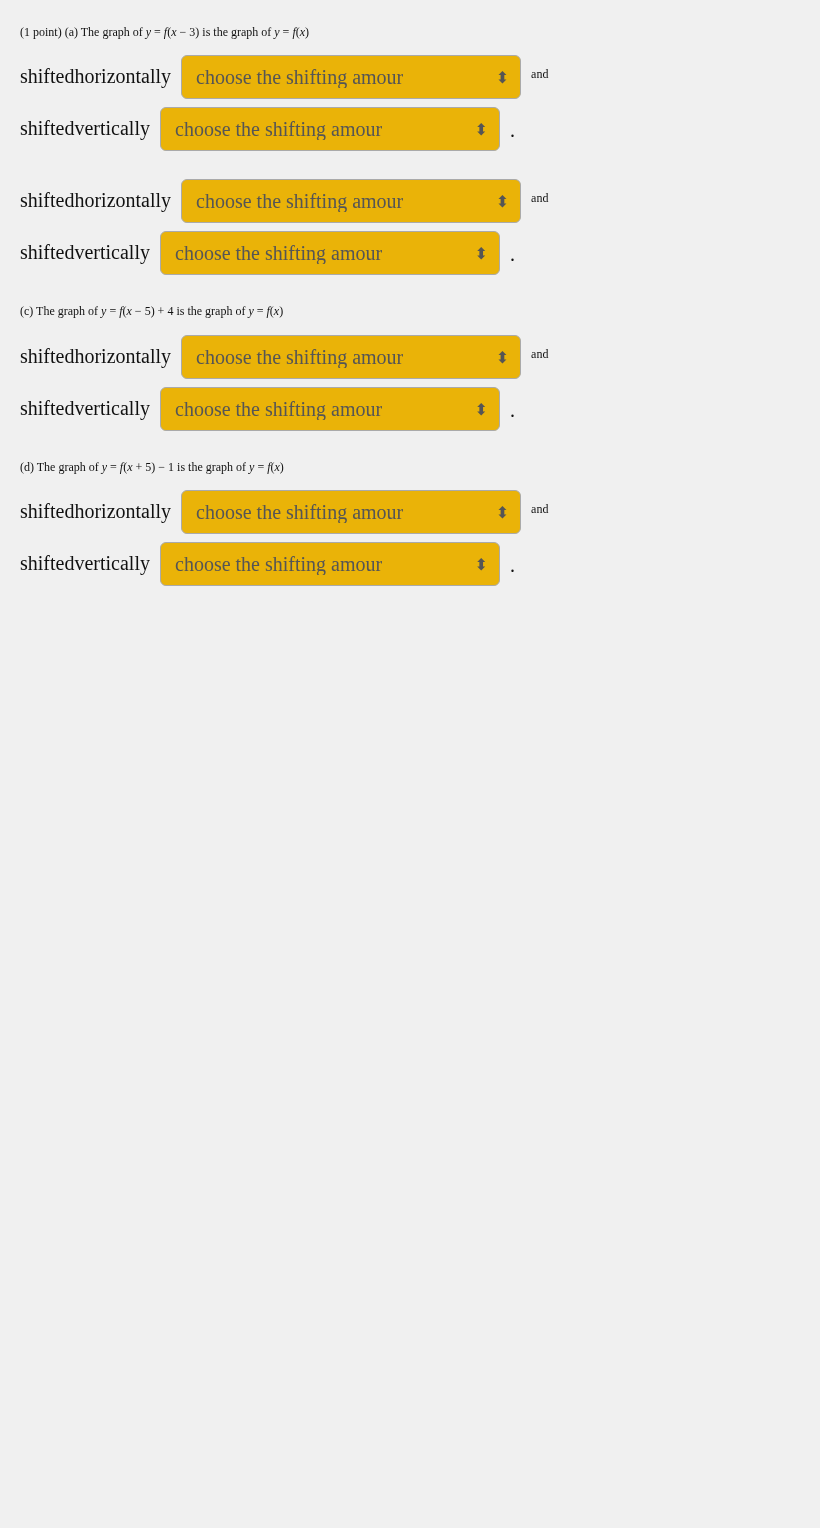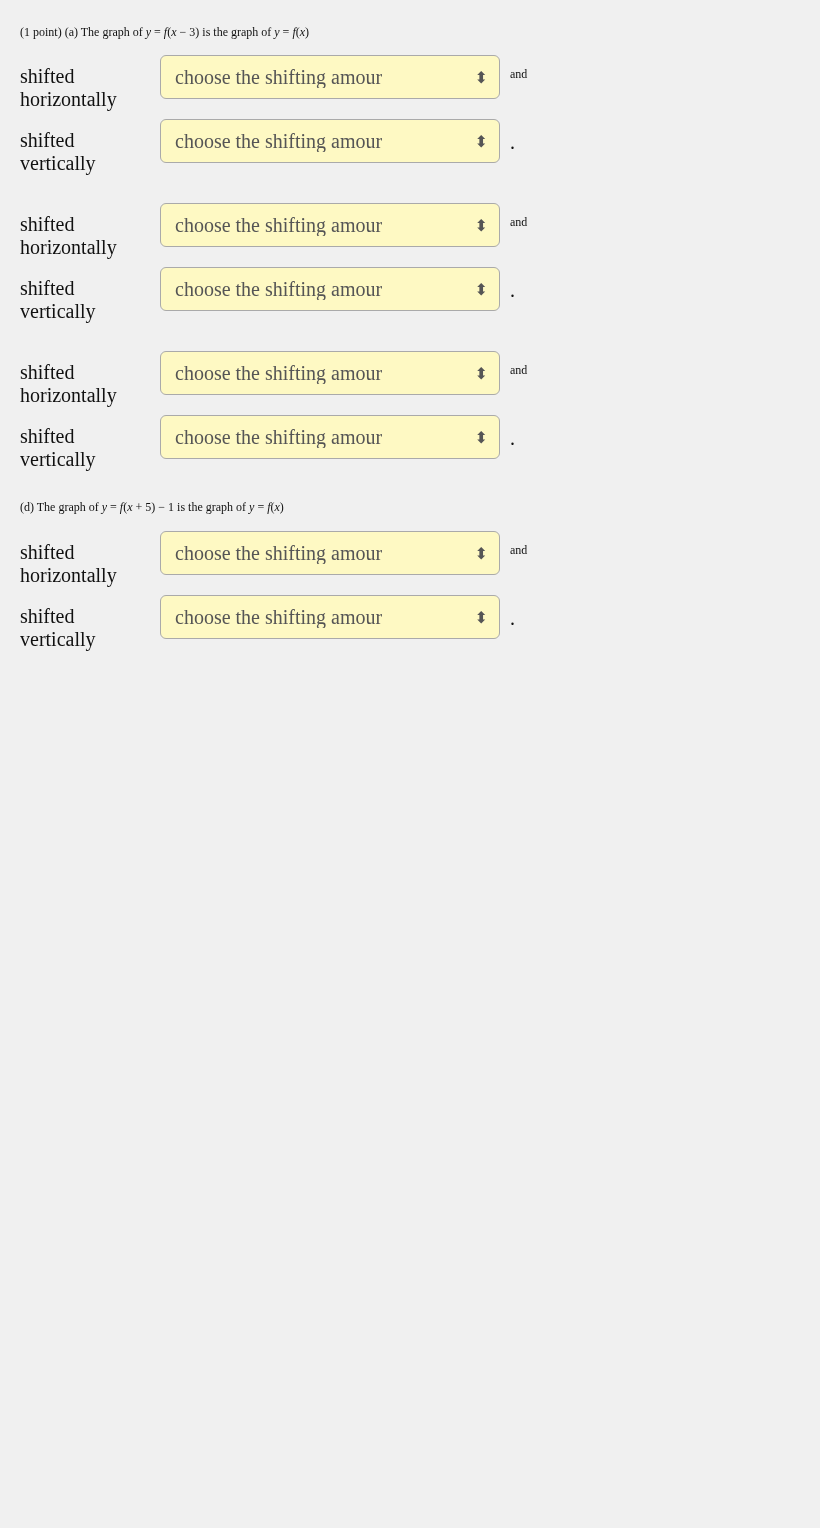--- a/index.html
+++ b/index.html
@@ -35,21 +35,21 @@
     }
 
     .select-wrapper {
       position: relative;
       display: inline-block;
     }
 
     .dropdown-select {
       appearance: none;
       -webkit-appearance: none;
-      background: #fef9c3;
+      background: #eab308;
       border: 1.5px solid #aaa;
       border-radius: 6px;
       padding: 10px 44px 10px 14px;
       font-size: 20px;
       font-family: Georgia, 'Times New Roman', serif;
       color: #555;
       cursor: pointer;
       min-width: 340px;
       outline: none;
     }
@@ -75,21 +75,21 @@
 
     .row-with-and {
       display: flex;
       align-items: flex-start;
       gap: 10px;
       margin-bottom: 8px;
     }
 
     .vertical-label {
       display: flex;
-      flex-direction: column;
+      flex-direction: row;
       min-width: 130px;
       padding-top: 10px;
     }
   </style>
 </head>
 <body>
 
 <div class="question-block">
   <div class="question-text">
     <span>(1 point) (a) The graph of <em>y</em> = <em>f</em>(<em>x</em> − 3) is the graph of <em>y</em> = <em>f</em>(<em>x</em>)</span>
@@ -190,20 +190,23 @@
           <option value="none">not shifted</option>
         </select>
         <span class="select-chevron">⬍</span>
       </div>
       <span class="period-dot">.</span>
     </div>
   </div>
 </div>
 
 <div class="question-block">
+  <div class="question-text">
+    <span>(c) The graph of <em>y</em> = <em>f</em>(<em>x</em> − 5) + 4 is the graph of <em>y</em> = <em>f</em>(<em>x</em>)</span>
+  </div>
 
   <div class="answer-group">
     <div class="row-with-and">
       <div class="vertical-label">
         <span>shifted</span>
         <span>horizontally</span>
       </div>
       <div class="select-wrapper">
         <select class="dropdown-select">
           <option value="">choose the shifting amour</option>

